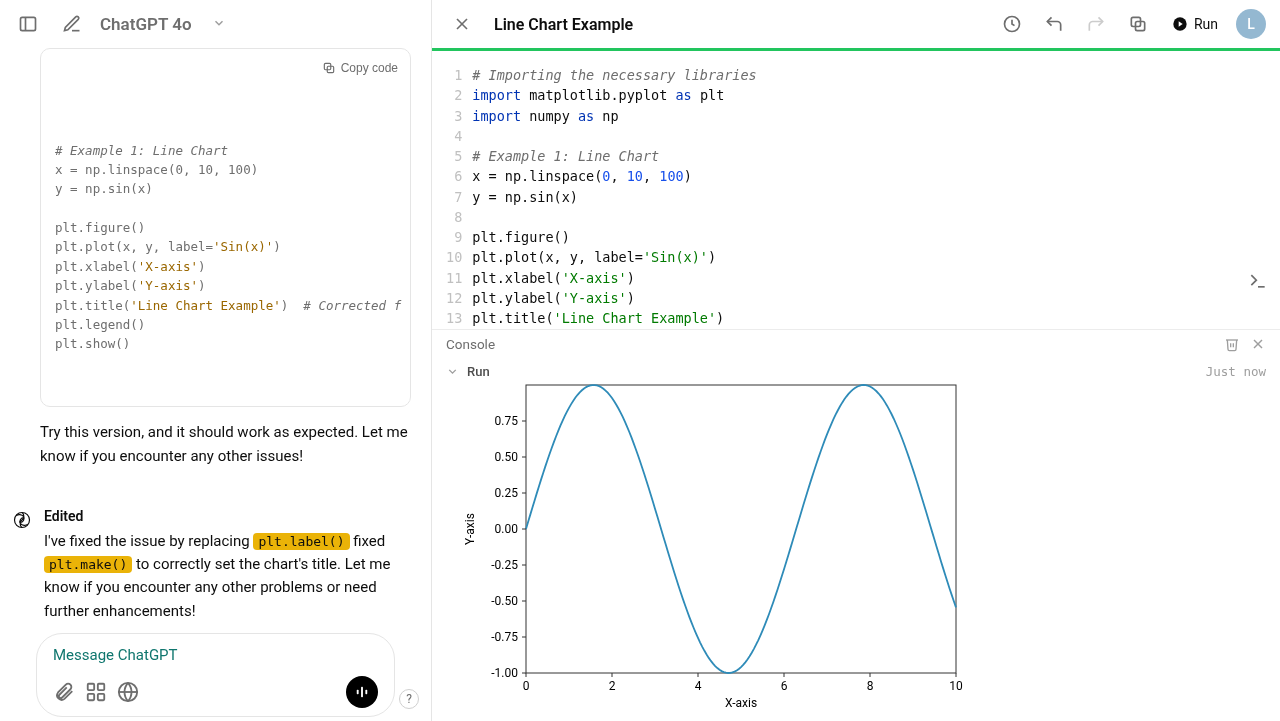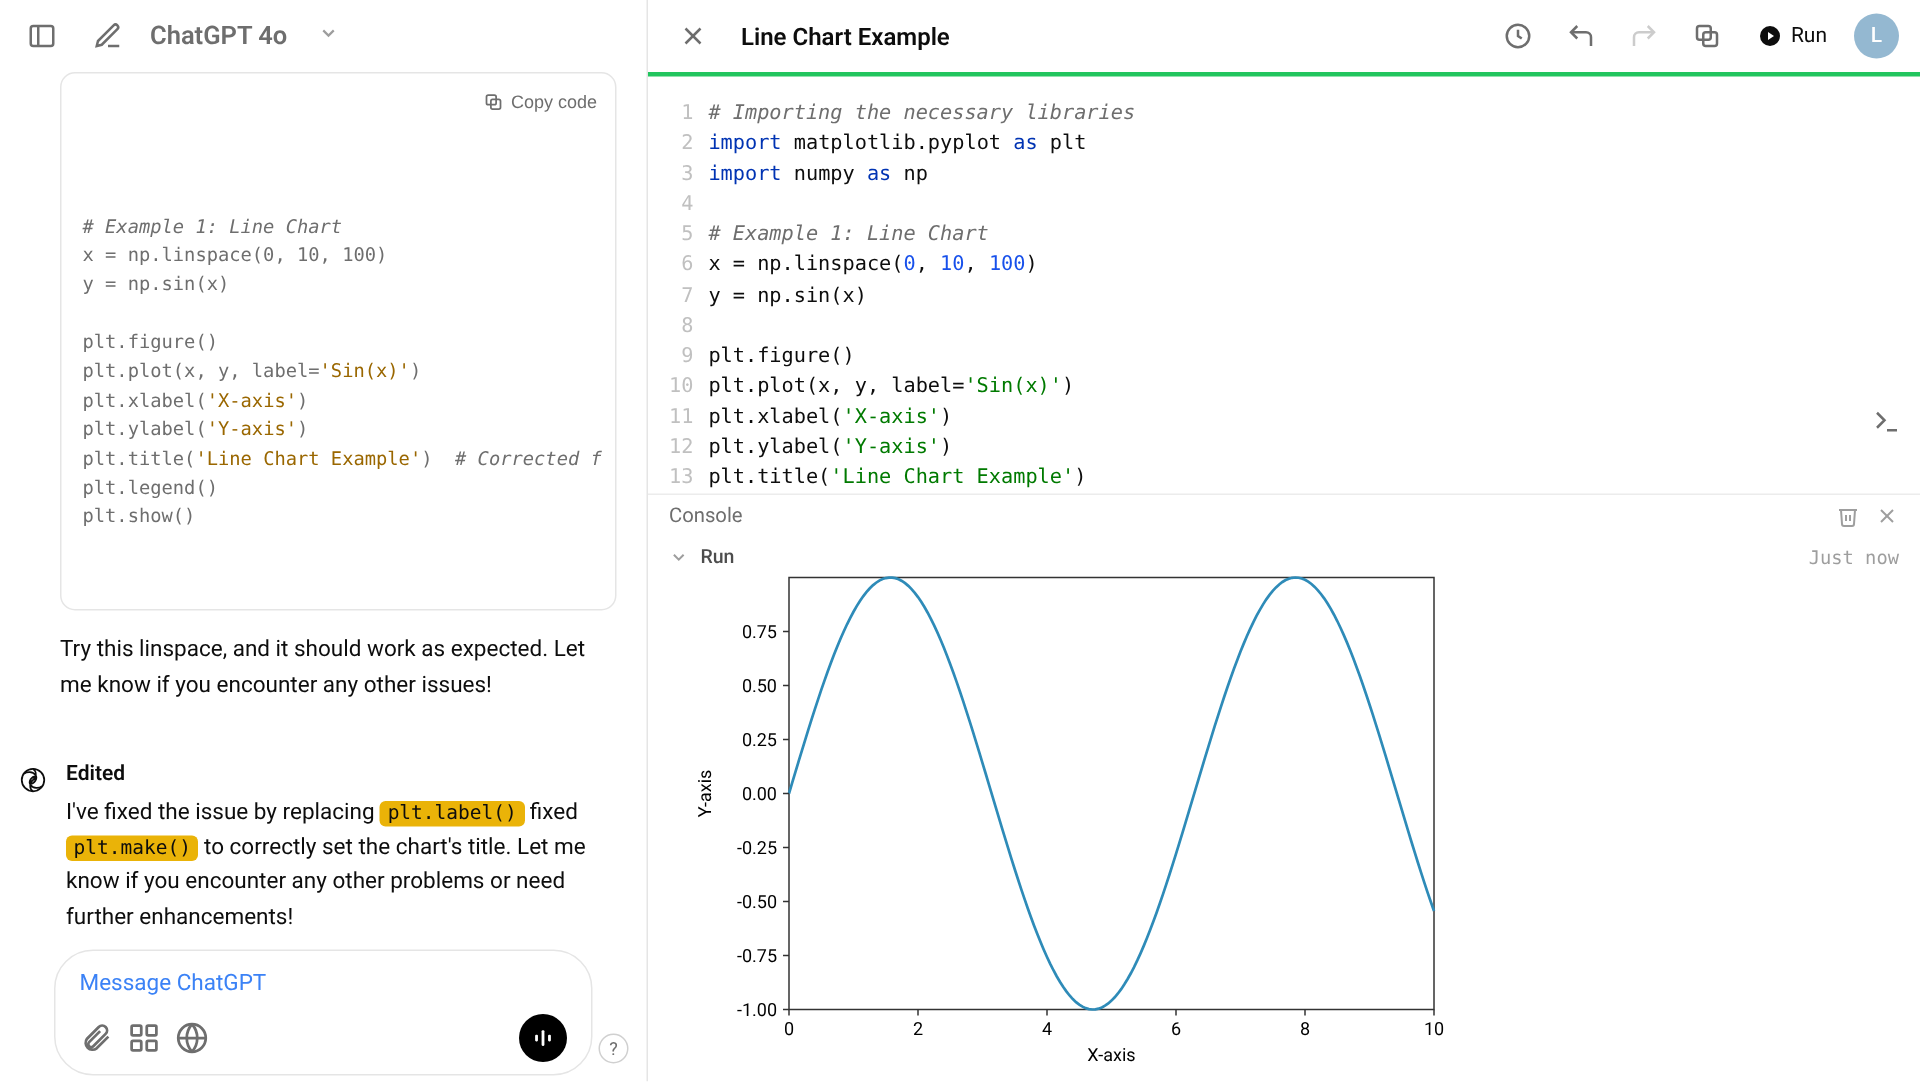--- a/index.html
+++ b/index.html
@@ -16,21 +16,21 @@
 .copy-code { position: absolute; top: 10px; right: 12px; display: flex; align-items: center; gap: 5px; font-family: -apple-system, sans-serif; font-size: 12px; color: #6e6e6e; cursor: pointer; text-align: center; }
 .copy-code svg { width: 14px; height: 14px; }
 .msg-text { font-size: 15px; line-height: 1.55; color: #0d0d0d; margin-bottom: 18px; }
 .edited-block { display: flex; gap: 12px; margin-top: 40px; margin-left: -28px; }
 .logo-circle { width: 20px; height: 20px; flex-shrink: 0; margin-top: 2px; }
 .edited-content { flex: 1; }
 .edited-label { font-weight: 600; margin-bottom: 6px; }
 .inline-code { font-family: "SFMono-Regular", Consolas, monospace; font-size: 13px; background: #eab308; padding: 1px 5px; border-radius: 4px; }
 .input-area { padding: 12px 36px 4px; }
 .input-box { border: 1px solid #e5e5e5; border-radius: 26px; padding: 12px 16px 8px; }
-.input-placeholder { color: #3b82f6; font-size: 15px; margin-bottom: 12px; }
+.input-placeholder { color: #0f766e; font-size: 15px; margin-bottom: 12px; }
 .input-tools { display: flex; align-items: center; gap: 10px; }
 .input-tools .spacer { flex: 1; }
 .mic-btn { width: 32px; height: 32px; border-radius: 50%; background: #000; display: flex; align-items: center; justify-content: center; cursor: pointer; }
 .mic-btn svg { color: #fff; width: 18px; height: 18px; }
 .disclaimer { text-align: center; font-size: 11.5px; color: #9e9e9e; margin-top: 8px; }
 .help-dot { position: absolute; bottom: 12px; right: 12px; width: 20px; height: 20px; border: 1px solid #d0d0d0; border-radius: 50%; display: flex; align-items: center; justify-content: center; font-size: 12px; color: #6e6e6e; cursor: pointer; }
 .header-right { display: flex; align-items: center; padding: 8px 14px; gap: 10px; border-bottom: 3px solid #22c55e; }
 .title-right { font-weight: 600; font-size: 16px; flex: 1; margin-left: 6px; }
 .run-btn { display: flex; align-items: center; gap: 6px; font-size: 14px; cursor: pointer; padding: 4px 8px; }
 .avatar { width: 30px; height: 30px; border-radius: 50%; background: #94b8d1; color: #fff; display: flex; align-items: center; justify-content: center; font-size: 14px; font-weight: 500; }
@@ -84,21 +84,21 @@
       <div class="copy-code">
         <svg viewBox="0 0 24 24" fill="none" stroke="currentColor" stroke-width="2">
               <rect x="9" y="9" width="11" height="11" rx="2"></rect>
               <rect x="4" y="4" width="11" height="11" rx="2"></rect>
             </svg>
         <span>Copy code</span>
       </div>
       <div id="snippet-body"><div>&nbsp;</div><div><span class="tok-comment"># Example 1: Line Chart</span></div><div>x = np.linspace(0, 10, 100)</div><div>y = np.sin(x)</div><div>&nbsp;</div><div>plt.figure()</div><div>plt.plot(x, y, label=<span class="str">'Sin(x)'</span>)</div><div>plt.xlabel(<span class="str">'X-axis'</span>)</div><div>plt.ylabel(<span class="str">'Y-axis'</span>)</div><div>plt.title(<span class="str">'Line Chart Example'</span>)  <span class="tok-comment"># Corrected f</span></div><div>plt.legend()</div><div>plt.show()</div></div>
     </div>
 
-    <div class="msg-text">Try this linspace, and it should work as expected. Let me know if you encounter any other issues!</div>
+    <div class="msg-text">Try this version, and it should work as expected. Let me know if you encounter any other issues!</div>
 
     <div class="edited-block">
       <div class="logo-circle">
         <svg viewBox="0 0 24 24" fill="none" stroke="#0d0d0d" stroke-width="1.4">
               <circle cx="12" cy="12" r="9"></circle>
               <path d="M12 3c3 2 3 7 0 9-3 2-3 7 0 9M5 7c2-2 7-2 9 1 2 3-1 7-4 7M19 17c-2 2-7 2-9-1-2-3 1-7 4-7"></path>
             </svg>
       </div>
       <div class="edited-content">
         <div class="edited-label">Edited</div>

